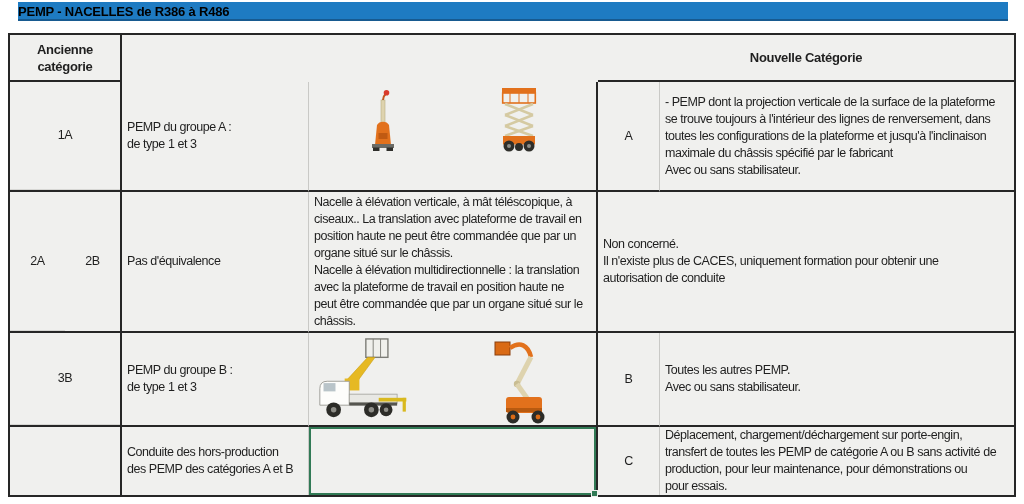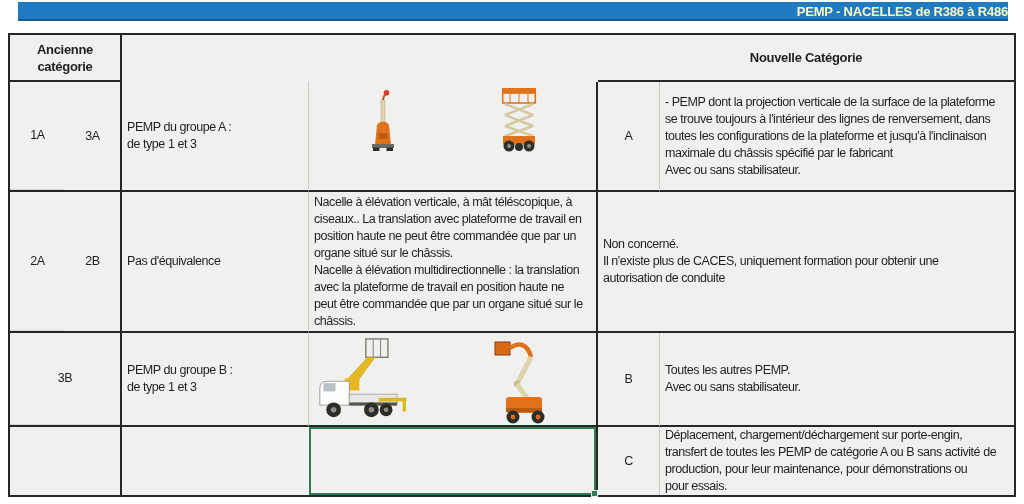--- a/index.html
+++ b/index.html
@@ -3,21 +3,21 @@
 <meta charset="utf-8">
 <style>
   * { box-sizing: border-box; margin: 0; padding: 0; }
   html, body { width: 1024px; height: 504px; background: #ffffff; overflow: hidden;
     font-family: "Liberation Sans", "DejaVu Sans", sans-serif; }
   #page { position: relative; width: 1024px; height: 504px; background: #fff; }
 
   
   #title-bar { position: absolute; left: 18px; top: 2px; width: 990px; height: 19px;
     background: #1e7bc2; border-bottom: 2px solid #175a90;
-    color: #fef9c3; font-size: 13px; font-weight: bold; text-align: right;
+    color: #000000; font-size: 13px; font-weight: bold; text-align: left;
     line-height: 19px; letter-spacing: -0.2px; }
 
   
   #table { position: absolute; left: 8px; top: 33px;
     display: grid;
     grid-template-columns: 112px 187px 289px 62px 354px;
     grid-template-rows: 47px 110px 141px 94px 68px;
     border: 2px solid #262626; background: #f0f0ee; }
 
   .cell { position: relative; border-right: 1px solid #c9c9c6; border-bottom: 1px solid #c9c9c6;
@@ -68,23 +68,20 @@
     <div class="cell hdr c1 r1 br-major bb-major">
       <span>Ancienne catégorie</span>
     </div>
     <div class="cell hdr c45 r1 br-none bb-major">
       <span>Nouvelle Catégorie</span>
     </div>
 
     <div class="cell stack c1 r2 br-major bb-major">
       <div class="half">
           <span>1A</span>
-        </div>
-      <div class="half">
-          <span>3A</span>
         </div>
     </div>
     <div class="cell vcenter pad c2 r2 bb-major">
       <span class="prewrap">PEMP du groupe A :
 de type 1 et 3</span>
     </div>
     <div class="cell img-zone c3 r2 br-major bb-major">
 
       <svg class="machine" style="left:61px;top:7px" width="26" height="64" viewBox="0 0 26 64">
         <rect x="11" y="11" width="4" height="36" fill="#ded3ae" stroke="#b9ae84" stroke-width="0.6"></rect>
@@ -204,20 +201,24 @@
     </div>
     <div class="cell hvcenter c4 r4 bb-major">
       <span>B</span>
     </div>
     <div class="cell vcenter pad c5 r4 br-none bb-major">
       <span class="prewrap">Toutes les autres PEMP.
 Avec ou sans stabilisateur.</span>
     </div>
 
     <div class="cell c1 r5 br-major bb-none"></div>
+    <div class="cell vcenter pad c2 r5 bb-none">
+      <span class="prewrap">Conduite des hors-production
+des PEMP des catégories A et B</span>
+    </div>
     <div class="cell c3 r5 br-major bb-none">
       <div class="selection">
         <div class="fill-handle"></div>
       </div>
     </div>
     <div class="cell hvcenter c4 r5 bb-none">
       <span>C</span>
     </div>
     <div class="cell vcenter pad c5 r5 br-none bb-none">
       <span class="prewrap">Déplacement, chargement/déchargement sur porte-engin,

